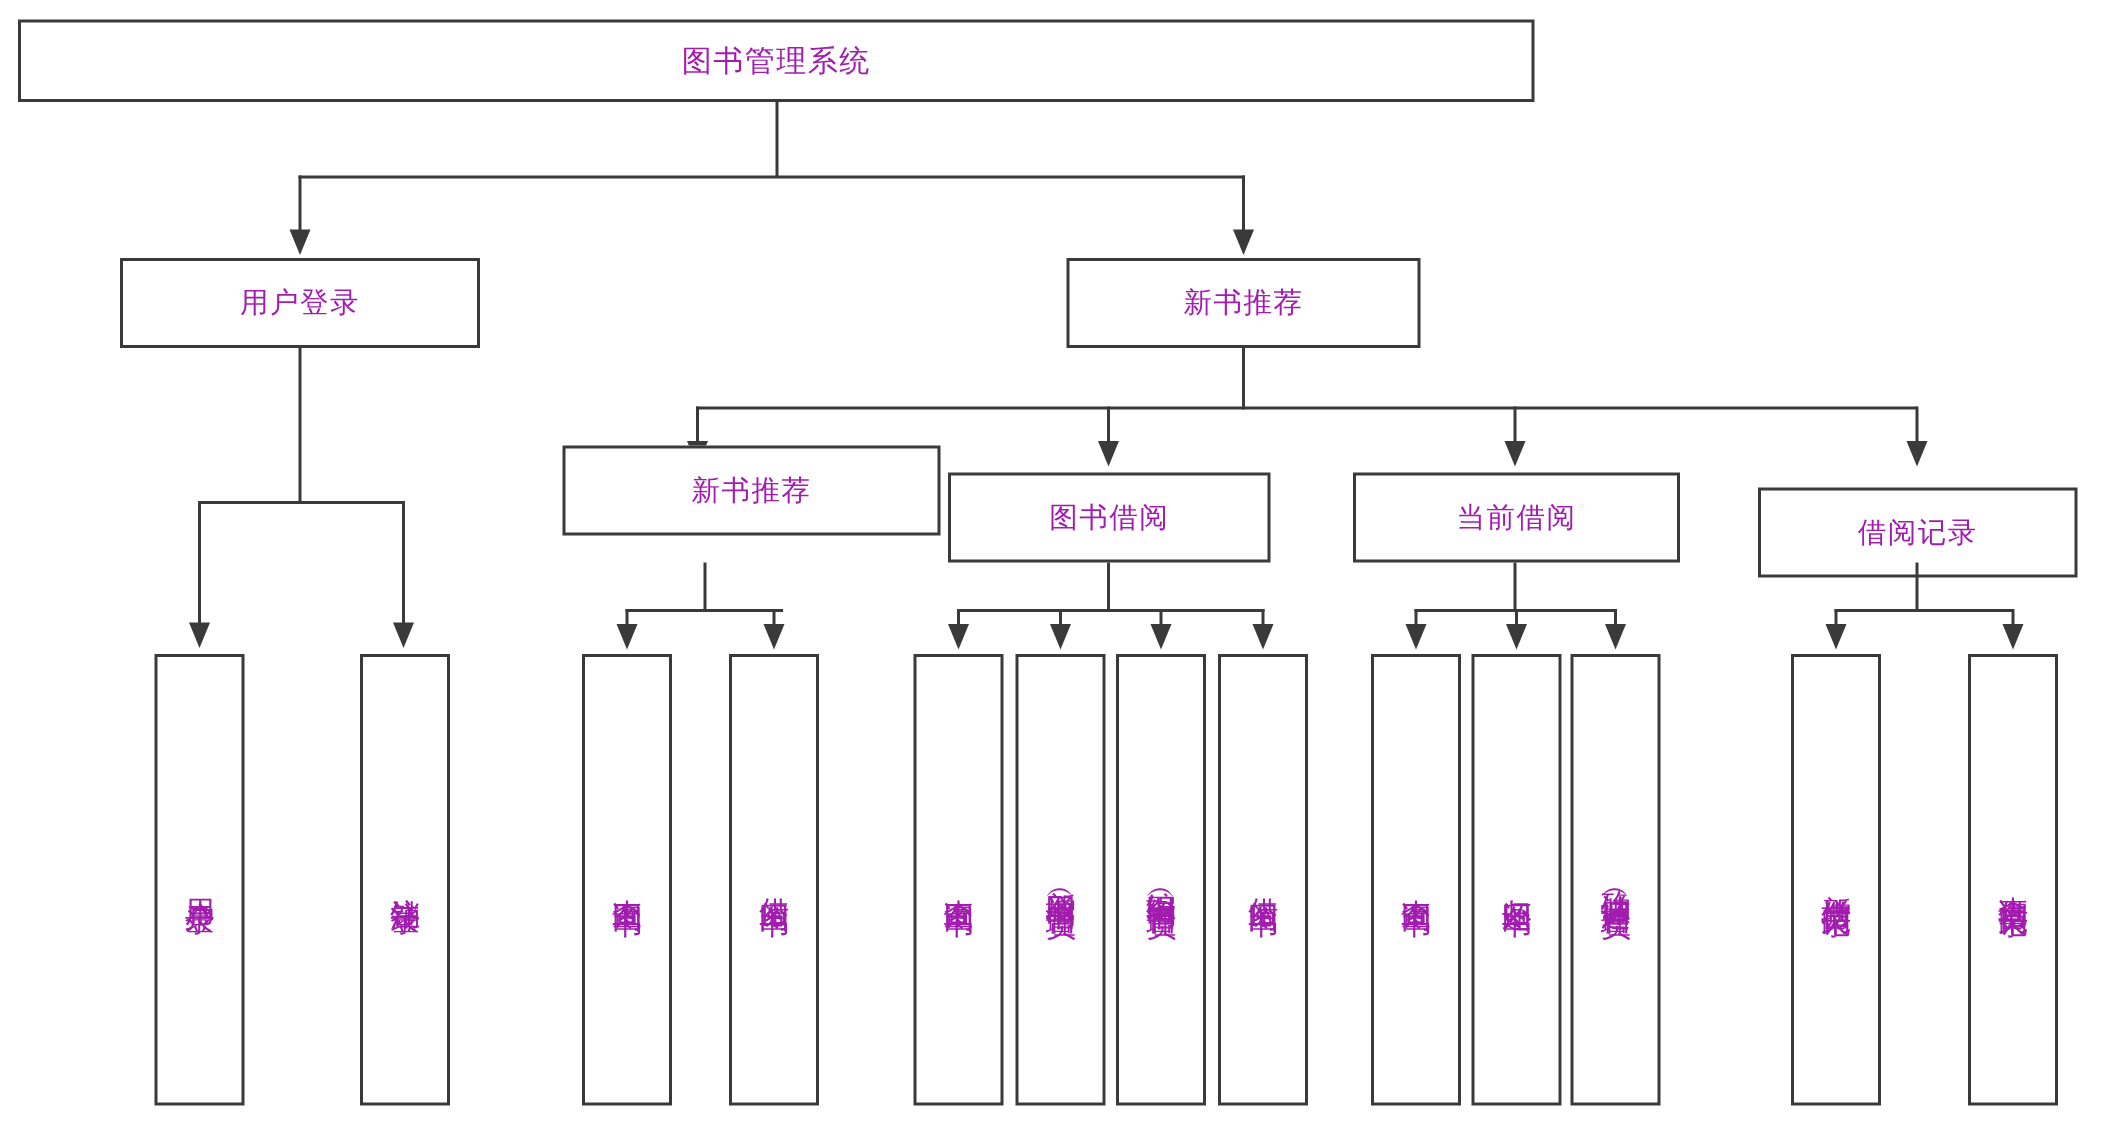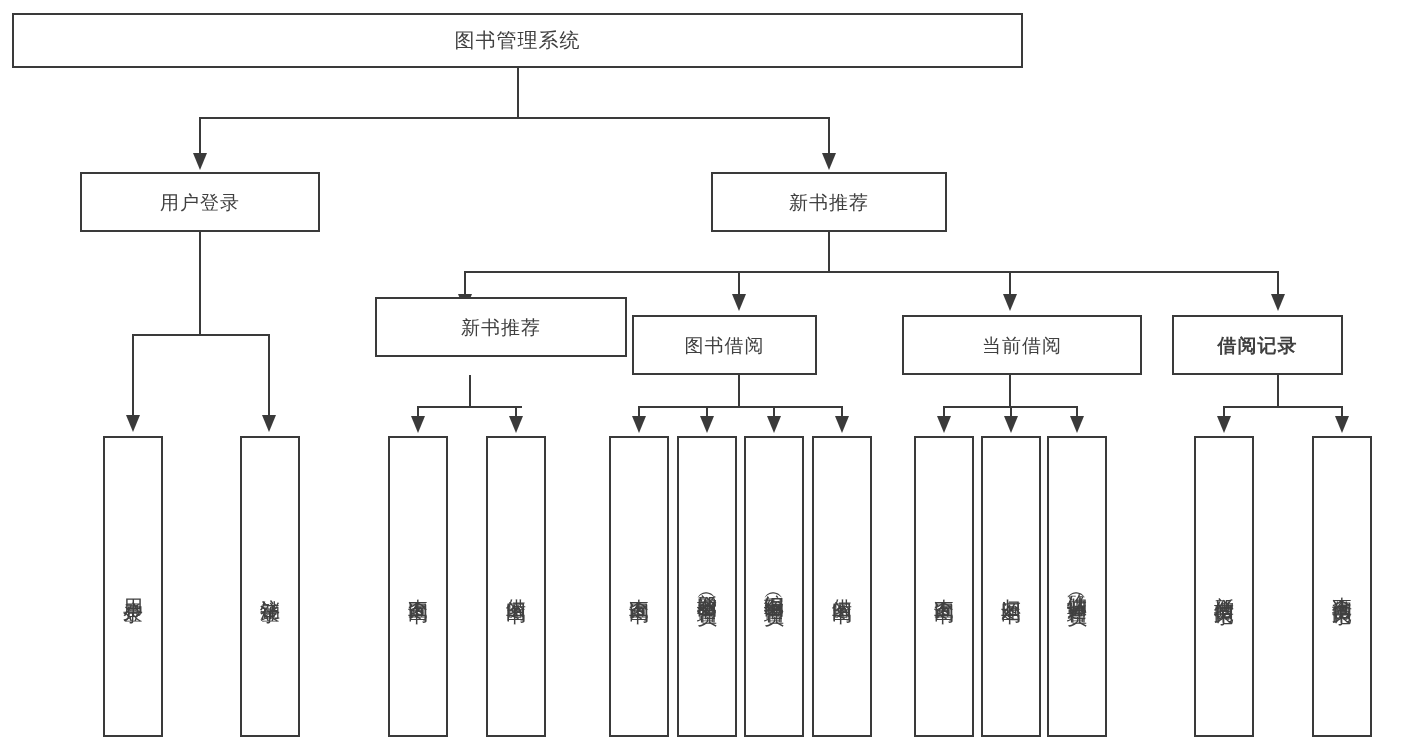--- a/index.html
+++ b/index.html
@@ -23,21 +23,21 @@
     display:flex;
     align-items:center;
     justify-content:center;
     color:#3c3c3c;
   }
   .node .label{
     font-size:19px;
     line-height:1.18;
     letter-spacing:1px;
     white-space:nowrap;
-    color:#404040;
+    color:#a21caf;
   }
   .node.root .label{font-size:20px;}
   
   .node.vert{
     align-items:center;
     justify-content:center;
     padding:4px 0;
   }
   .node.vert .label{
     writing-mode:vertical-rl;
@@ -114,27 +114,27 @@
   <div class="ln vln" style="left:738px;top:271px;height:25px;"></div>
   <div class="arrow" style="left:732px;top:294px;"></div>
   <div class="ln vln" style="left:1009px;top:271px;height:25px;"></div>
   <div class="arrow" style="left:1003px;top:294px;"></div>
   <div class="ln vln" style="left:1277px;top:271px;height:25px;"></div>
   <div class="arrow" style="left:1271px;top:294px;"></div>
 
   <div class="node" style="left:362px;top:297px;width:252px;height:60px;margin-left:13px;">
     <span class="label">新书推荐</span>
   </div>
-  <div class="node" style="left:632px;top:315px;width:185px;height:60px;">
+  <div class="node" style="left:632px;top:315px;width:215px;height:60px;">
     <span class="label">图书借阅</span>
   </div>
-  <div class="node" style="left:902px;top:315px;width:240px;height:60px;">
+  <div class="node" style="left:902px;top:315px;width:218px;height:60px;">
     <span class="label">当前借阅</span>
   </div>
-  <div class="node" style="left:1172px;top:315px;width:171px;height:60px;font-weight:bold;">
+  <div class="node" style="left:1172px;top:325px;width:213px;height:60px;">
     <span class="label">借阅记录</span>
   </div>
 
   <div class="ln vln" style="left:469px;top:375px;height:33px;"></div>
   <div class="ln hln" style="left:417px;top:406px;width:105px;"></div>
   <div class="ln vln" style="left:417px;top:406px;height:12px;"></div>
   <div class="arrow" style="left:411px;top:416px;"></div>
   <div class="ln vln" style="left:515px;top:406px;height:12px;"></div>
   <div class="arrow" style="left:509px;top:416px;"></div>
 

